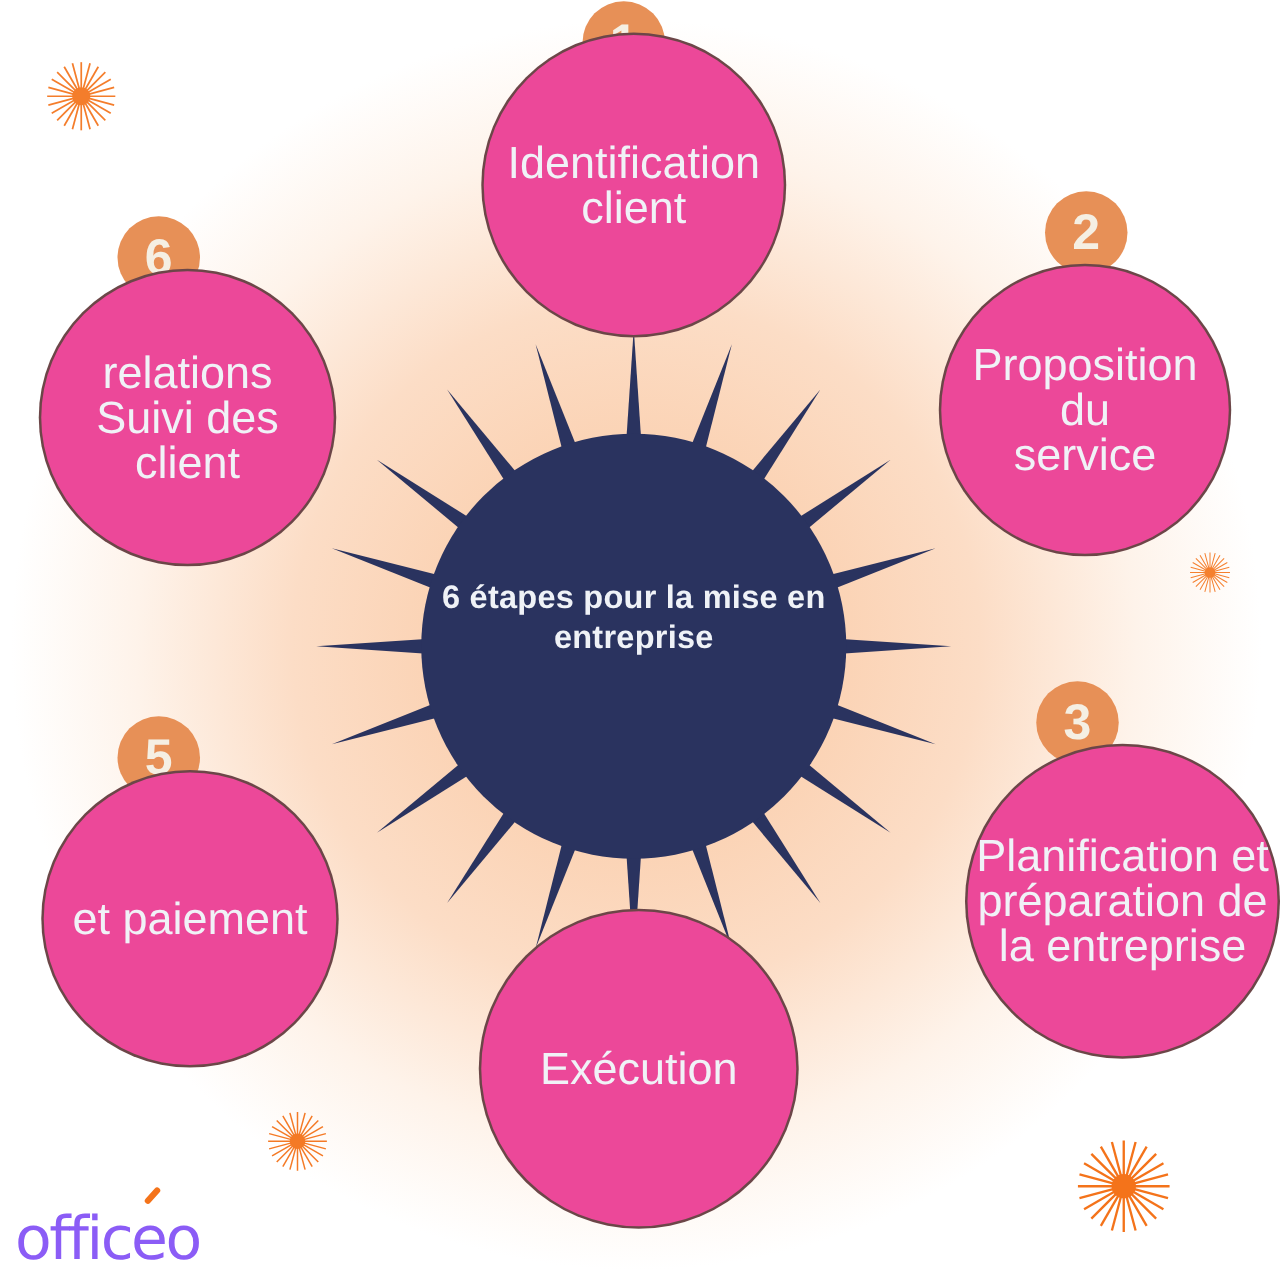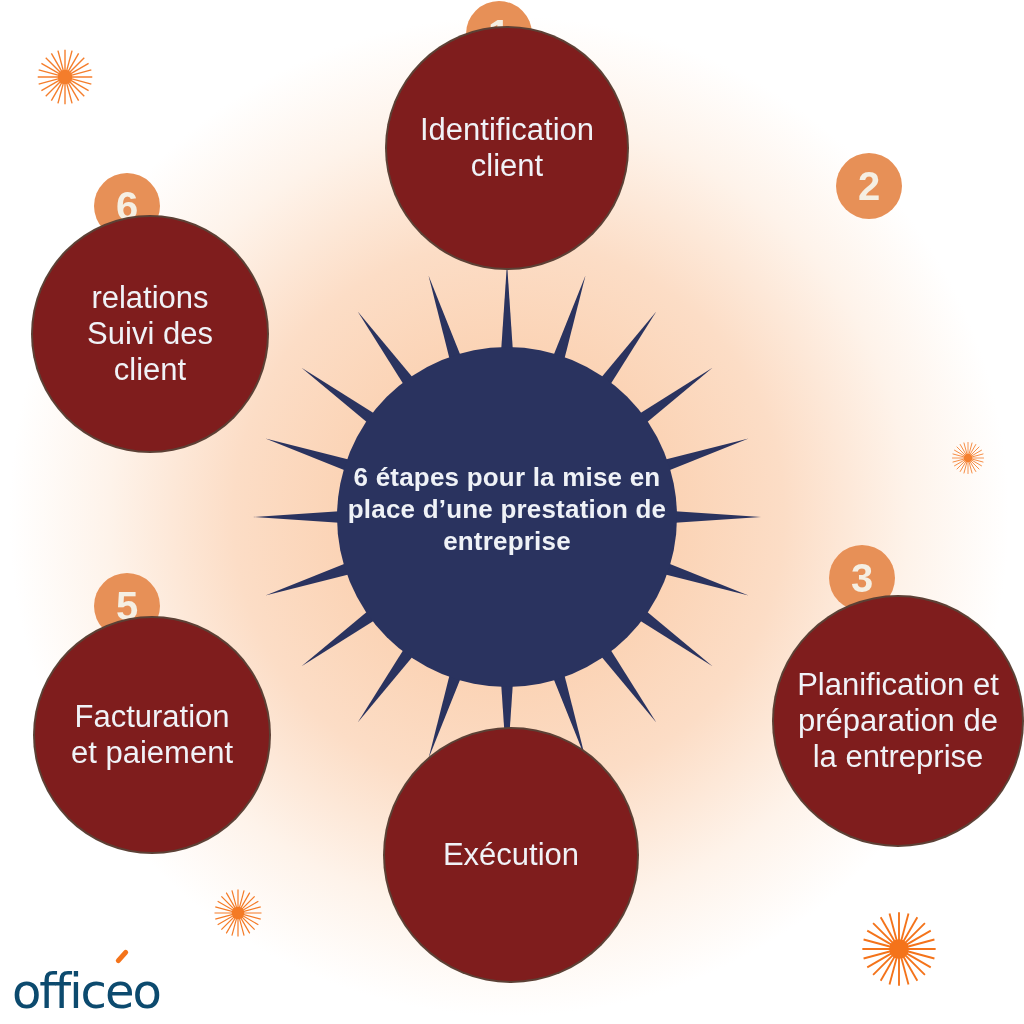--- a/index.html
+++ b/index.html
@@ -12,24 +12,24 @@
     background:radial-gradient(circle 500px at 509px 516px,
       #FACDA9 0%, #FBD2B3 30%, #FCDDC6 55%, #FEF3EA 80%, #FFFFFF 100%);
   }
   .sun-svg{position:absolute;left:247px;top:257px;width:520px;height:520px;}
   .sun-title{
     position:absolute;left:327px;top:461px;width:360px;text-align:center;
     color:#EFF2F7;font-weight:bold;font-size:26px;line-height:32px;letter-spacing:.2px;
   }
   .sun-title span{display:block;text-align:center;}
   .circle{
-    position:absolute;border-radius:50%;background:#7f1d1d;
+    position:absolute;border-radius:50%;background:#ec4899;
     border:2px solid rgba(86,70,58,.85);box-sizing:border-box;
     display:flex;align-items:center;justify-content:center;text-align:center;
-    color:#F0F2F7;font-size:31px;line-height:36px;font-weight:400;
+    color:#F0F2F7;font-size:36px;line-height:36px;font-weight:400;
   }
   .circle span{display:block;}
   .c1{left:385px;top:26px;width:244px;height:244px;}
   .c2{left:751px;top:211px;width:234px;height:234px;}
   .c3{left:772px;top:595px;width:252px;height:252px;}
   .c4{left:383px;top:727px;width:256px;height:256px;align-items:center;}
   .c5{left:33px;top:616px;width:238px;height:238px;}
   .c6{left:31px;top:215px;width:238px;height:238px;}
   .badge{
     position:absolute;width:66px;height:66px;border-radius:50%;background:#E79057;
@@ -43,21 +43,21 @@
   .b5{left:94px;top:573px;}
   .b6{left:94px;top:173px;}
   .burst{position:absolute;color:#F4731A;}
   .s1{left:36px;top:48px;width:58px;height:58px;opacity:.92;}
   .s2{left:951px;top:441px;width:34px;height:34px;opacity:.9;}
   .s3{left:213px;top:888px;width:50px;height:50px;opacity:.95;}
   .s4{left:860px;top:910px;width:78px;height:78px;}
   .logo{
     position:absolute;left:12px;top:963px;
     font-family:"DejaVu Sans",sans-serif;font-weight:500;font-size:48px;
-    color:#0c4a6e;letter-spacing:-2px;
+    color:#8b5cf6;letter-spacing:-2px;
   }
   .logo .acc-wrap{position:relative;display:inline-block;}
   .logo .accent{
     position:absolute;top:-9px;left:9px;width:16px;height:5px;border-radius:3px;
     background:#F4731A;transform:rotate(-48deg);
   }
 </style>
 </head>
 <body>
 
@@ -108,52 +108,56 @@
       <polygon points="252.5,118 267.5,118 260,6" transform="rotate(288 260 260)"></polygon>
       <polygon points="252.5,118 267.5,118 260,6" transform="rotate(306 260 260)"></polygon>
       <polygon points="252.5,118 267.5,118 260,6" transform="rotate(324 260 260)"></polygon>
       <polygon points="252.5,118 267.5,118 260,6" transform="rotate(342 260 260)"></polygon>
     </g>
     <circle cx="260" cy="260" r="170" fill="#2A335F"></circle>
   </svg>
 
   <div class="sun-title">
     <span>6 étapes pour la mise en</span>
-    <span>place d’une prestation de</span>
     <span>entreprise</span>
   </div>
 
   <div class="badge b1">1</div>
   <div class="badge b2">2</div>
   <div class="badge b3">3</div>
   <div class="badge b4">4</div>
   <div class="badge b5">5</div>
   <div class="badge b6">6</div>
 
   <div class="circle c1">
     <div>
       <span>Identification</span>
       <span>client</span>
     </div>
   </div>
+  <div class="circle c2">
+    <div>
+      <span>Proposition du</span>
+      <span>service</span>
+    </div>
+  </div>
   <div class="circle c3">
     <div>
       <span>Planification et</span>
       <span>préparation de</span>
       <span>la entreprise</span>
     </div>
   </div>
   <div class="circle c4">
     <div>
       <span>Exécution</span>
     </div>
   </div>
   <div class="circle c5">
     <div>
-      <span>Facturation</span>
       <span>et paiement</span>
     </div>
   </div>
   <div class="circle c6">
     <div>
       <span>relations</span>
       <span>Suivi des</span>
       <span>client</span>
     </div>
   </div>

